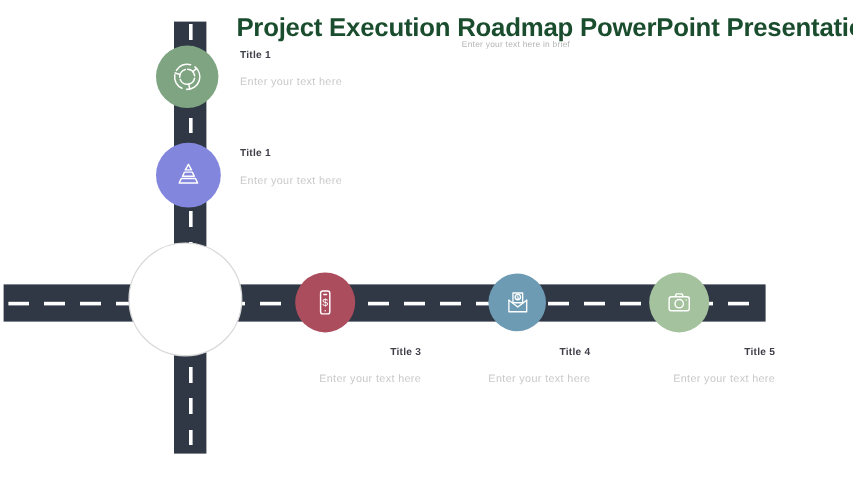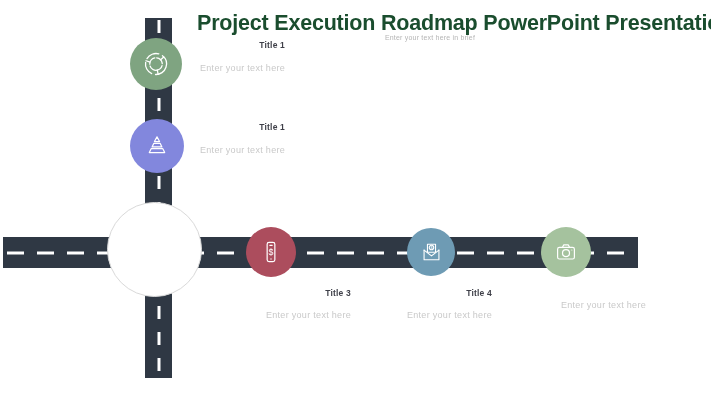--- a/index.html
+++ b/index.html
@@ -46,21 +46,21 @@
     color:#1a4d2e; white-space:nowrap;
   }
   .sub-title {
     position:absolute; left:340px; top:34px; width:180px; z-index:4;
     font-size:7px; color:#b5b5b5; text-align:center; letter-spacing:0.2px;
   }
   
   .label-group { position:absolute; z-index:4; }
   .label-title { font-size:8.5px; font-weight:700; color:#3e3f48; letter-spacing:0.2px; }
   .label-placeholder { margin-top:13px; font-size:9px; color:#c9c9c9; letter-spacing:0.3px; }
-  .side-label  { left:200px; text-align:right; }
+  .side-label  { left:200px; text-align:left; }
   #lbl1 { top:40px; }
   #lbl2 { top:122px; }
   .bottom-label { top:288px; width:160px; text-align:right; }
   #lbl3 { left:191px; }
   #lbl4 { left:332px; }
   #lbl5 { left:486px; }
   .bottom-label .label-placeholder { margin-top:12px; }
 </style>
 </head>
 <body>
@@ -146,16 +146,17 @@
 
   <div class="label-group bottom-label" id="lbl3">
     <div class="label-title">Title 3</div>
     <div class="label-placeholder">Enter your text here</div>
   </div>
   <div class="label-group bottom-label" id="lbl4">
     <div class="label-title">Title 4</div>
     <div class="label-placeholder">Enter your text here</div>
   </div>
   <div class="label-group bottom-label" id="lbl5">
+    <div class="label-title">Title 5</div>
     <div class="label-placeholder">Enter your text here</div>
   </div>
 
 </div>
 
 </body></html>

